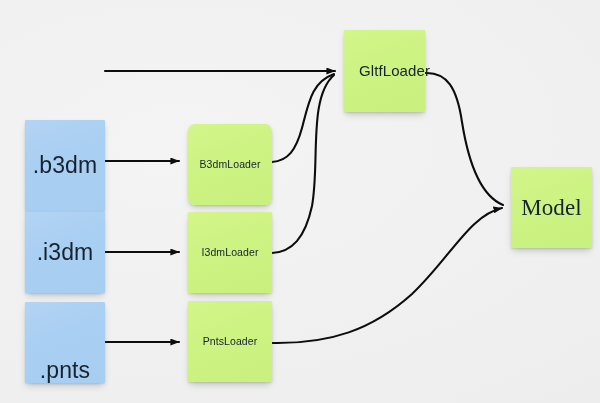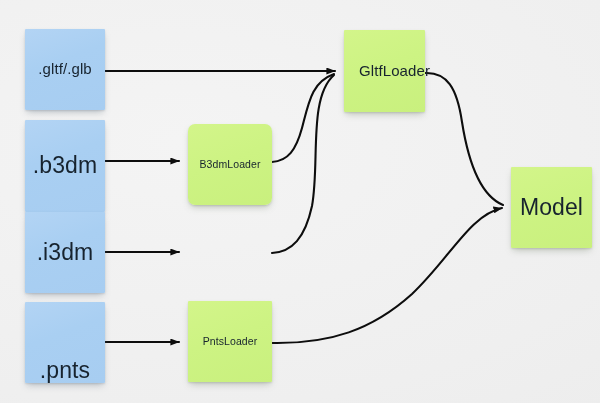--- a/index.html
+++ b/index.html
@@ -67,21 +67,21 @@
   #node-gltf-glb   { left: 25px;  top: 29px;  width: 80px; height: 81px; }
   #node-b3dm       { left: 25px;  top: 120px; width: 80px; height: 92px; }
   #node-i3dm       { left: 25px;  top: 212px; width: 80px; height: 81px; }
   #node-pnts       { left: 25px;  top: 302px; width: 80px; height: 81px; align-items: flex-end; }
 
   #node-b3dmloader { left: 188px; top: 124px; width: 84px; height: 81px; border-radius: 7px; }
   #node-i3dmloader { left: 188px; top: 212px; width: 84px; height: 81px; }
   #node-pntsloader { left: 188px; top: 301px; width: 84px; height: 81px; }
 
   #node-gltfloader { left: 344px; top: 30px;  width: 81px; height: 82px; padding-left: 20px; }
-  #node-model      { left: 511px; top: 167px; width: 81px; height: 81px; }
+  #node-model      { left: 511px; top: 167px; width: 81px; height: 81px; font-family: Liberation Serif, serif; }
 </style>
 </head>
 <body>
 
 <div id="canvas">
 
   <svg id="edges" viewBox="0 0 600 403" width="600" height="403" xmlns="http://www.w3.org/2000/svg">
     <defs>
       <marker id="arrowhead" markerWidth="9" markerHeight="7" refX="8.6" refY="3.5" orient="auto" markerUnits="userSpaceOnUse">
         <path d="M0,0 L9,3.5 L0,7 z" fill="#0d0d0d"></path>
@@ -101,40 +101,40 @@
       <path d="M272,162 C288,161 296,150 302,128 C309,101 312,82 334,74"></path>
 
       <path d="M272,253 C292,252 305,238 312,206 C320,163 308,98 334,75"></path>
 
       <path d="M425,73 C447,72 457,88 462,122 C468,160 479,195 503,205"></path>
 
       <path d="M272,343 C330,344 372,330 412,294 C450,258 470,215 502,208" marker-end="url(#arrowhead)"></path>
     </g>
   </svg>
 
-  <div class="node blue mid" id="node-gltf-glb">
-    <span class="lbl">.gltf/.glb</span>
-  </div>
 
   <div class="node blue big" id="node-b3dm">
     <span class="lbl">.b3dm</span>
   </div>
 
   <div class="node blue big" id="node-i3dm">
     <span class="lbl">.i3dm</span>
   </div>
 
   <div class="node blue big" id="node-pnts">
     <span class="lbl">.pnts</span>
   </div>
 
   <div class="node green small" id="node-b3dmloader">
     <span class="lbl">B3dmLoader</span>
   </div>
 
+  <div class="node green small" id="node-i3dmloader">
+    <span class="lbl">I3dmLoader</span>
+  </div>
 
   <div class="node green small" id="node-pntsloader">
     <span class="lbl">PntsLoader</span>
   </div>
 
   <div class="node green mid" id="node-gltfloader">
     <span class="lbl">GltfLoader</span>
   </div>
 
   <div class="node green big" id="node-model">

